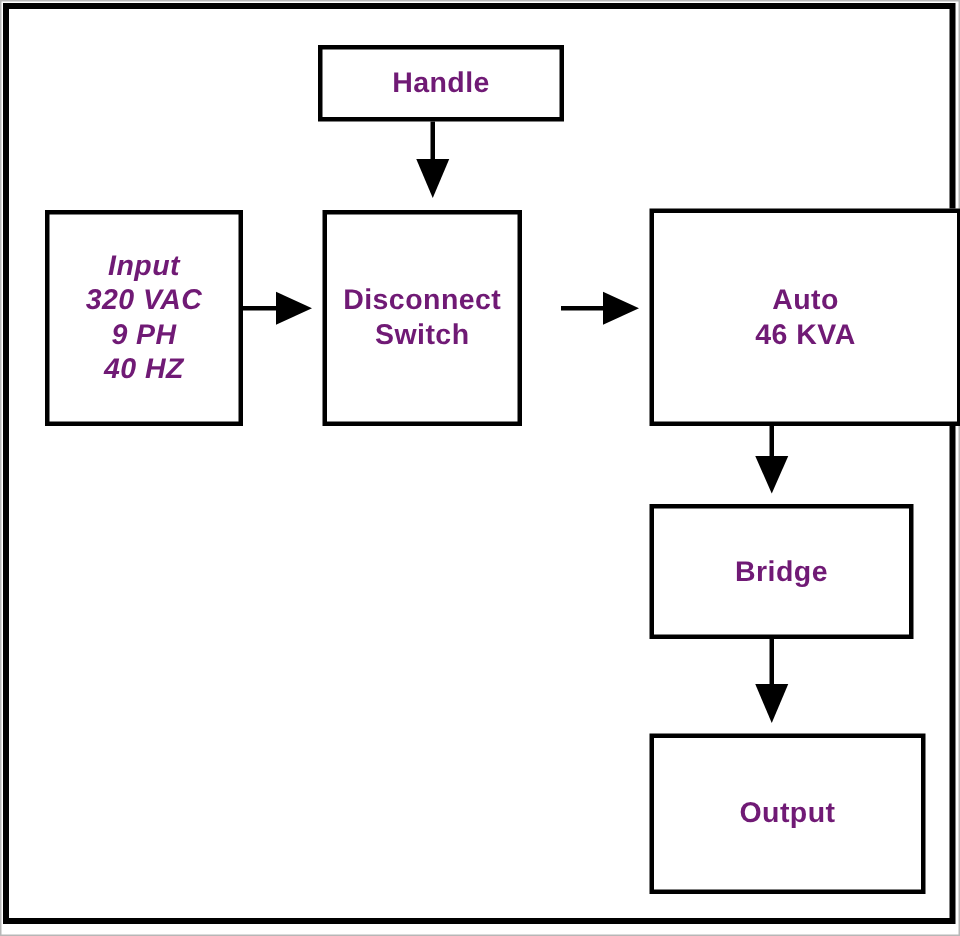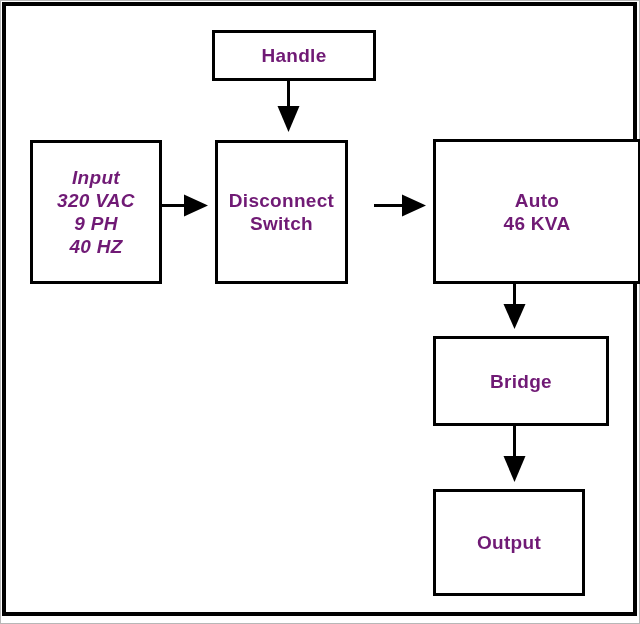--- a/index.html
+++ b/index.html
@@ -42,21 +42,21 @@
     font-size: 19px;
     line-height: 23px;
     letter-spacing: 0.3px;
     z-index: 2;
   }
   .box-handle        { left: 206px; top: 24px;  width: 164px; height: 51px;  }
   .box-input         { left: 24px;  top: 134px; width: 132px; height: 144px; font-style: italic; }
   .box-disconnect    { left: 209px; top: 134px; width: 133px; height: 144px; }
   .box-transformer   { left: 427px; top: 133px; width: 208px; height: 145px; }
   .box-rectifier     { left: 427px; top: 330px; width: 176px; height: 90px;  }
-  .box-output        { left: 427px; top: 483px; width: 152px; height: 107px; }
+  .box-output        { left: 427px; top: 483px; width: 184px; height: 107px; }
   .arrows {
     position: absolute;
     left: 0;
     top: 0;
     width: 640px;
     height: 624px;
     z-index: 1;
   }
   .arrows line    { stroke: #000000; stroke-width: 3; }
   .arrows polygon { fill: #000000; stroke: none; }

